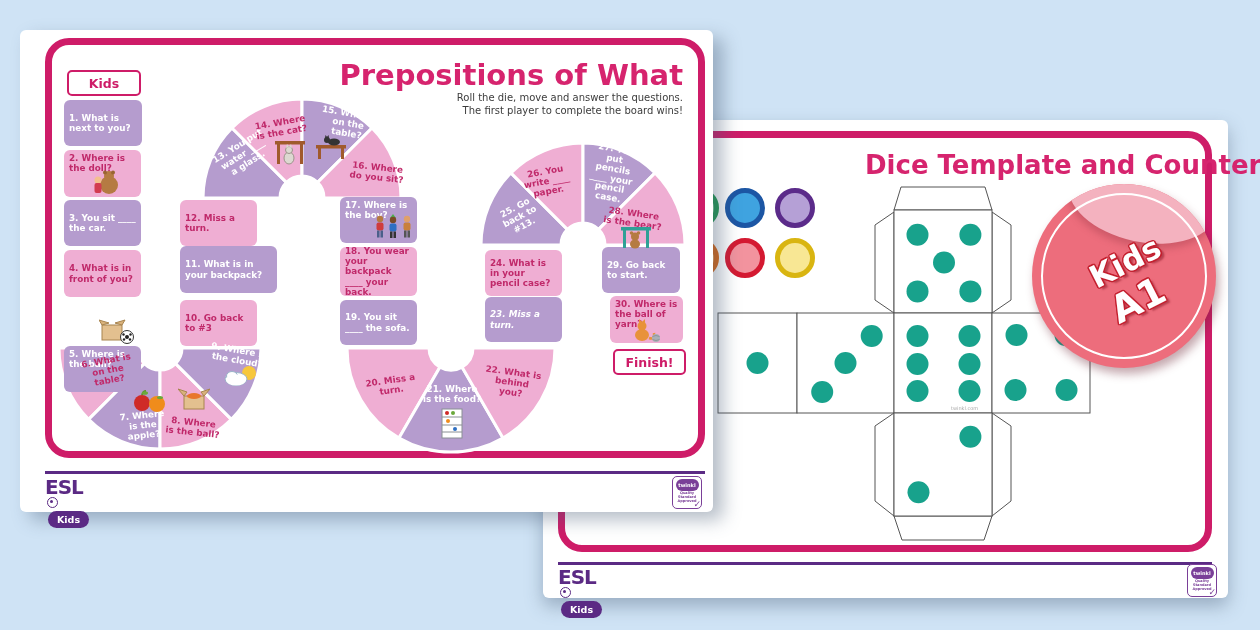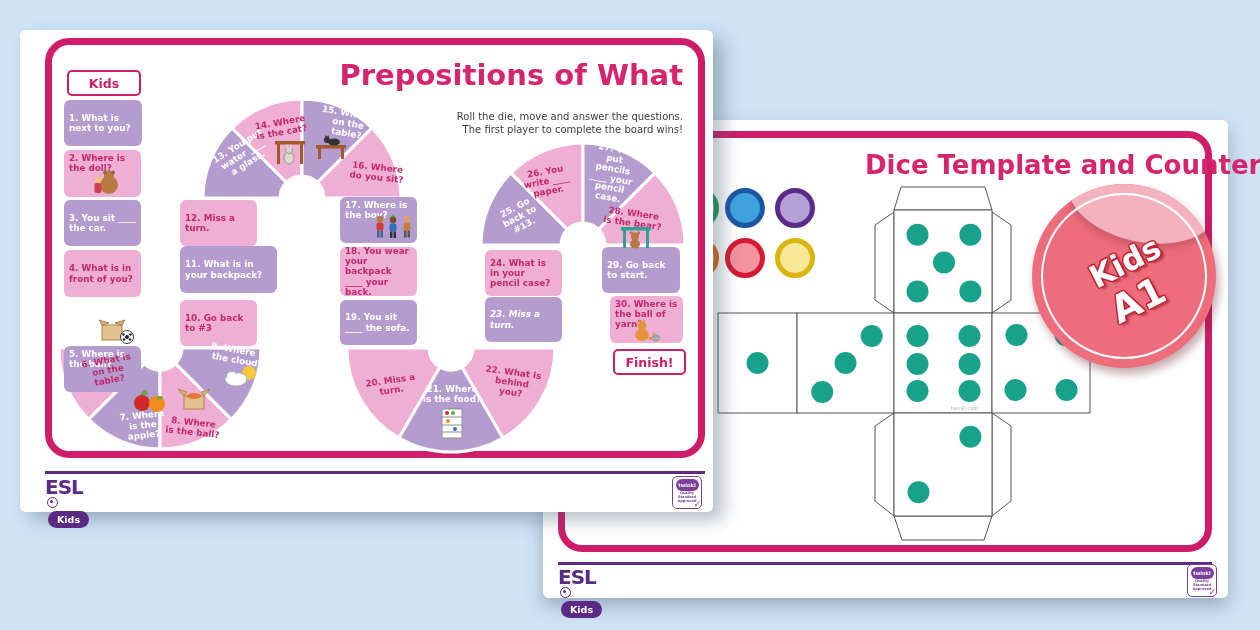--- a/index.html
+++ b/index.html
@@ -8,21 +8,21 @@
   .page { position:absolute; background:#fff; border-radius:6px; }
   .front-page { left:20px; top:30px; width:693px; height:482px; z-index:2;
                 box-shadow:10px 8px 18px rgba(70,90,115,.40); }
   .back-page  { left:543px; top:120px; width:685px; height:478px; z-index:1;
                 box-shadow:0 8px 18px rgba(70,90,115,.40); }
   .page-border { position:absolute; border:7px solid #ce1c68; border-radius:24px; box-sizing:border-box; }
   .front-border { left:25px; top:8px; width:660px; height:420px; }
   .back-border  { left:15px; top:11px; width:654px; height:421px; }
 
   .fp-title { position:absolute; right:30px; top:28px; font-size:29px; font-weight:bold; color:#d6246e; white-space:nowrap; }
-  .fp-sub   { position:absolute; right:30px; color:#3c3c3c; font-size:10px; text-align:right; white-space:nowrap;margin-top:19px; }
+  .fp-sub   { position:absolute; right:30px; color:#3c3c3c; font-size:10px; text-align:right; white-space:nowrap; }
   .fp-sub1  { top:62px; } .fp-sub2 { top:75px; }
 
   .sf-box { position:absolute; background:#fff; border:2.5px solid #ce1c68; border-radius:5px;
             color:#ce1c68; font-weight:bold; font-size:12.5px; display:flex; align-items:center;
             justify-content:center; box-sizing:border-box; }
   .start-box  { left:47px; top:40px; width:74px; height:26px; }
   .finish-box { left:593px; top:319px; width:73px; height:26px; }
 
   .board-svg { position:absolute; left:0; top:0; }
 

